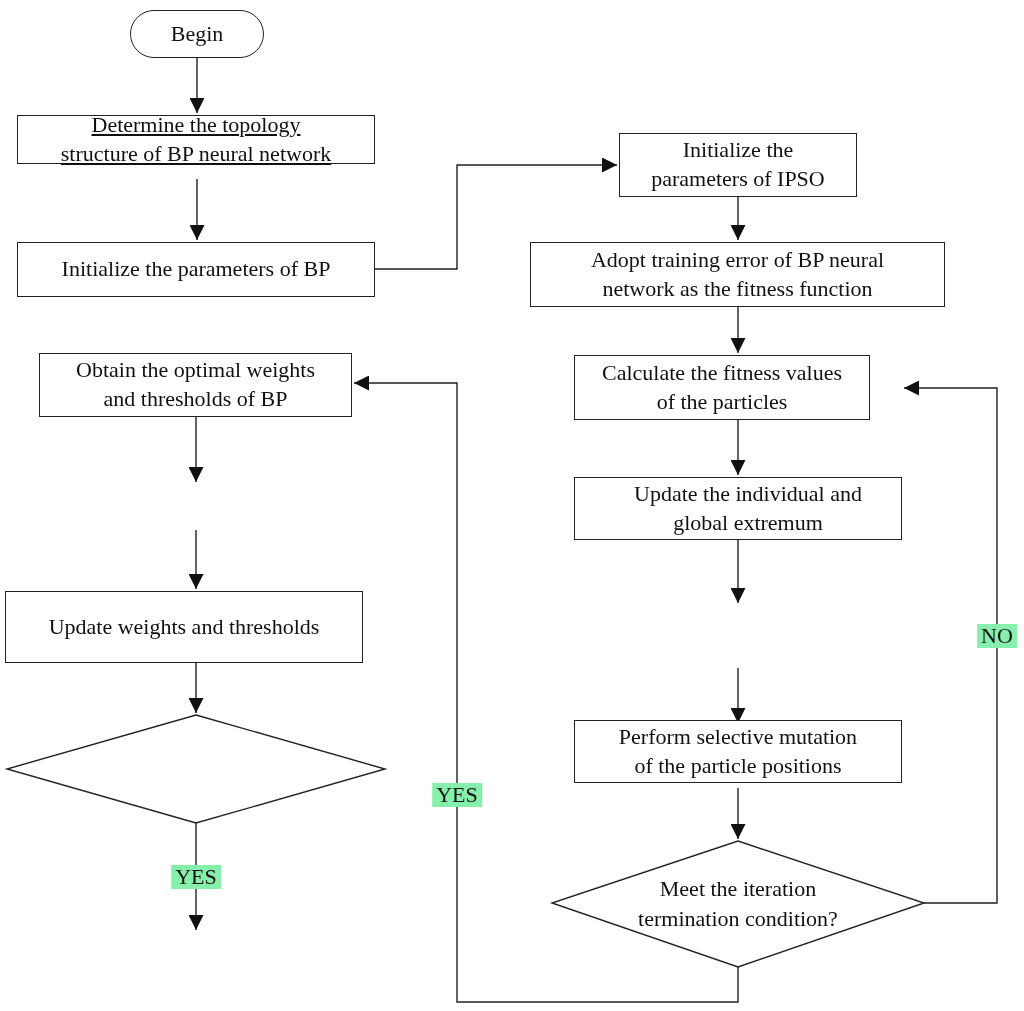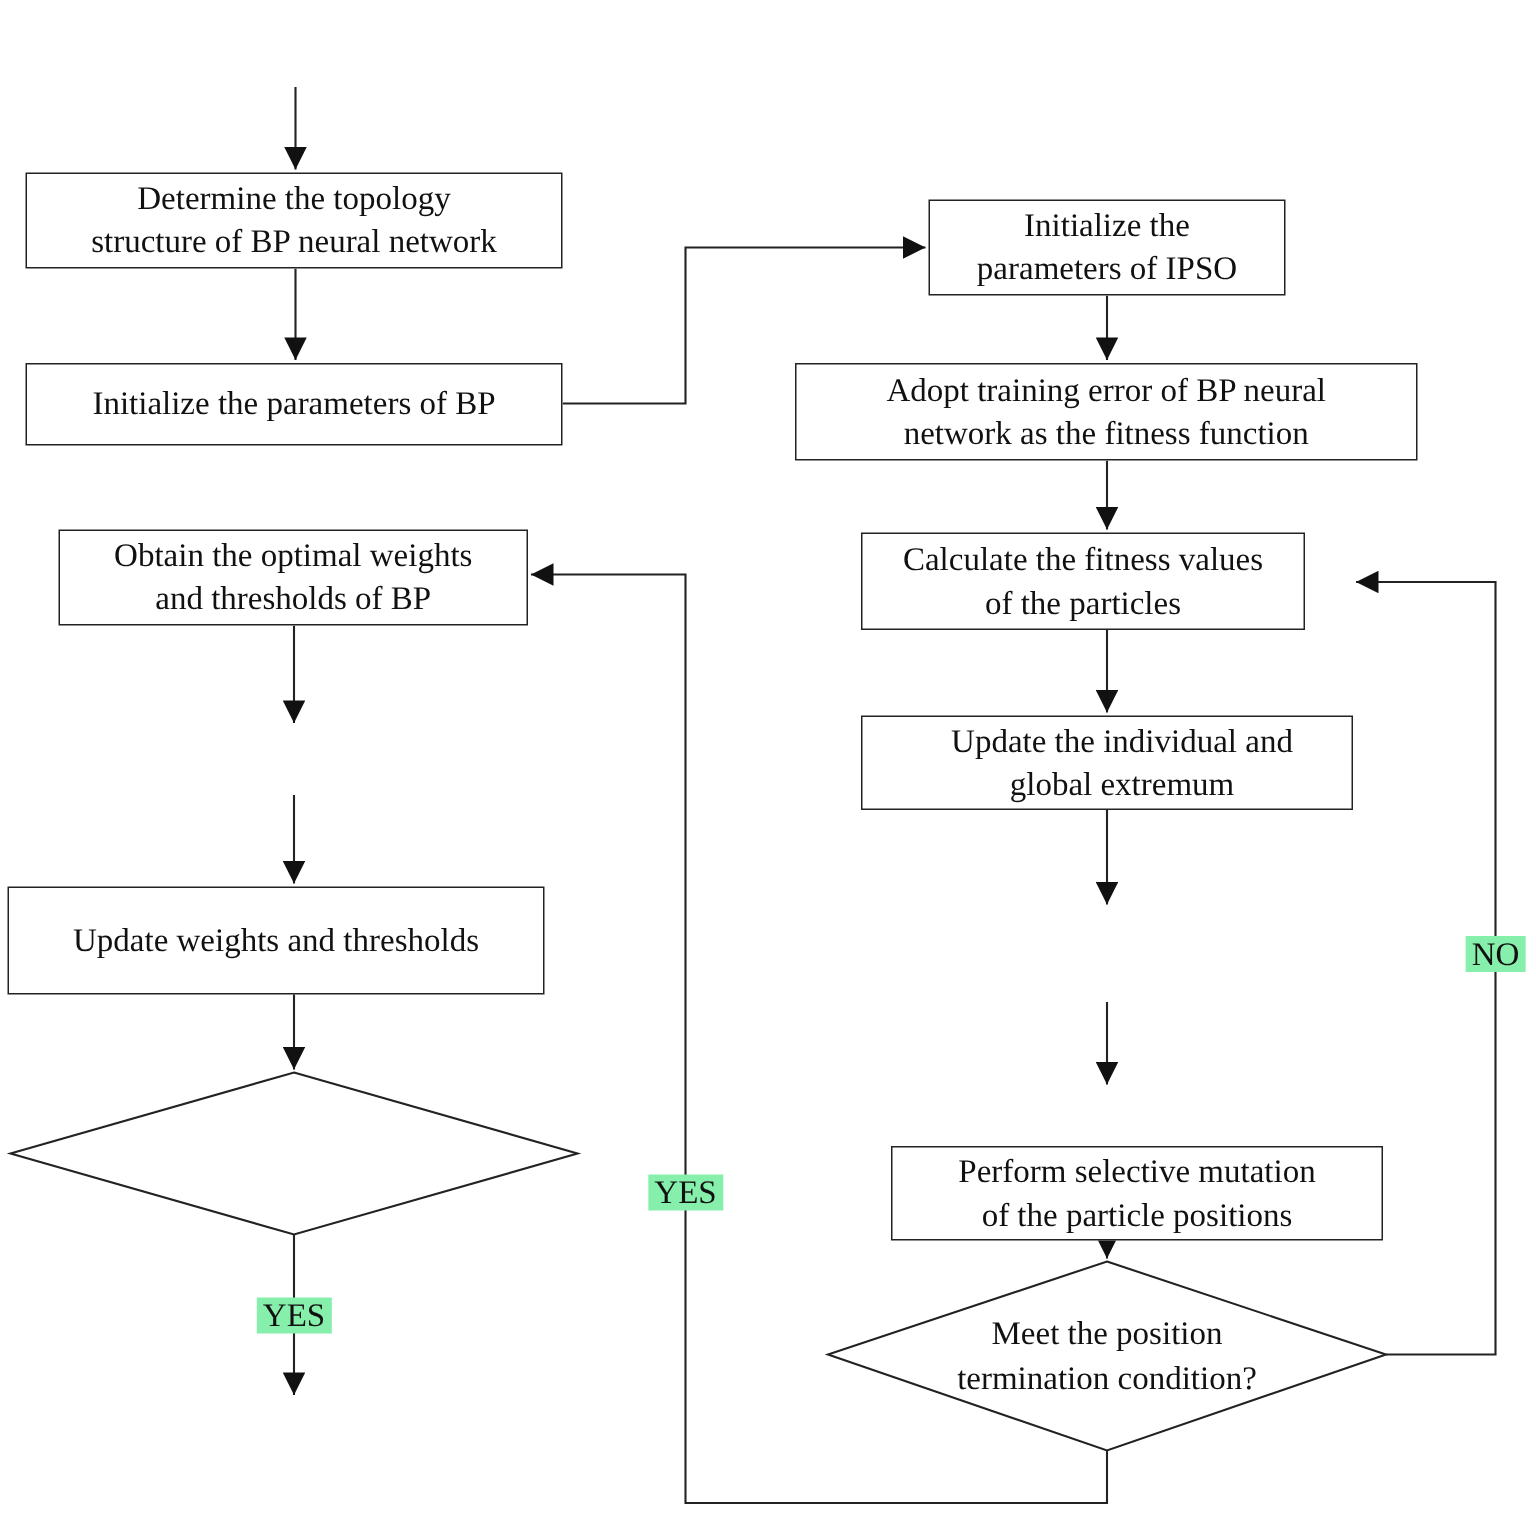--- a/index.html
+++ b/index.html
@@ -64,32 +64,32 @@
     position: absolute;
     background: #86efac;
     padding: 1px 4px;
     font-size: 22px;
     line-height: 1;
     z-index: 3;
     transform: translate(-50%, -50%);
   }
   
   #n-begin        { left: 130px; top: 10px;  width: 134px; height: 48px; }
-  #n-determine    { left: 17px;  top: 115px; width: 358px; height: 64px; }
+  #n-determine    { left: 17px;  top: 115px; width: 358px; height: 49px; text-decoration: underline; }
   #n-init-bp      { left: 17px;  top: 242px; width: 358px; height: 55px; }
   #n-obtain       { left: 39px;  top: 353px; width: 313px; height: 64px; }
   #n-calc-error   { left: 106px; top: 484px; width: 179px; height: 46px; }
   #n-update-wt    { left: 5px;  top: 591px; width: 358px; height: 72px; }
   #n-simulation   { left: 17px;  top: 932px; width: 358px; height: 63px; }
   #n-init-ipso    { left: 619px; top: 133px; width: 238px; height: 64px; }
   #n-adopt        { left: 530px; top: 242px; width: 415px; height: 65px; }
   #n-calc-fitness { left: 574px; top: 355px; width: 296px; height: 65px; }
   #n-extremum     { left: 574px; top: 477px; width: 328px; height: 63px; padding-left: 20px; }
   #n-velocity     { left: 545px; top: 605px; width: 385px; height: 63px; }
-  #n-mutation     { left: 574px; top: 764px; width: 328px; height: 63px; margin-left: 20px; }
+  #n-mutation     { left: 574px; top: 720px; width: 328px; height: 63px; }
   #l-end-cond     { left: 196px; top: 769px; width: 380px; }
   #l-iter-cond    { left: 738px; top: 904px; width: 380px; }
   #el-yes-left    { left: 196px; top: 877px; }
   #el-yes-right   { left: 457px; top: 795px; }
   #el-no          { left: 997px; top: 636px; }
 </style>
 </head>
 <body>
 
 <div class="canvas">
@@ -114,37 +114,38 @@
     <path class="edge" marker-end="url(#ah)" d="M738,967 V1002 H457 V383 H354"></path>
     <path class="edge" marker-end="url(#ah)" d="M196,417 V482"></path>
     <path class="edge" marker-end="url(#ah)" d="M196,530 V589"></path>
     <path class="edge" marker-end="url(#ah)" d="M196,647 V713"></path>
     <path class="edge" marker-end="url(#ah)" d="M196,823 V930"></path>
 
     <polygon class="diamond" points="196,715 385,769 196,823 7,769"></polygon>
     <polygon class="diamond" points="738,841 924,903 738,967 552,903"></polygon>
   </svg>
 
+  <div class="node terminator" id="n-begin">Begin</div>
   <div class="node" id="n-determine">Determine the topology
 structure of BP neural network</div>
   <div class="node" id="n-init-bp">Initialize the parameters of BP</div>
   <div class="node" id="n-obtain">Obtain the optimal weights
 and thresholds of BP</div>
   <div class="node" id="n-update-wt">Update weights and thresholds</div>
   <div class="node" id="n-init-ipso">Initialize the
 parameters of IPSO</div>
   <div class="node" id="n-adopt">Adopt training error of BP neural
 network as the fitness function</div>
   <div class="node" id="n-calc-fitness">Calculate the fitness values
 of the particles</div>
   <div class="node" id="n-extremum">Update the individual and
 global extremum</div>
   <div class="node" id="n-mutation">Perform selective mutation
 of the particle positions</div>
 
-  <div class="dlabel" id="l-iter-cond">Meet the position
+  <div class="dlabel" id="l-iter-cond">Meet the iteration
 termination condition?</div>
 
   <div class="elabel" id="el-yes-left">YES</div>
   <div class="elabel" id="el-yes-right">YES</div>
   <div class="elabel" id="el-no">NO</div>
 
 </div>
 
 </body></html>

